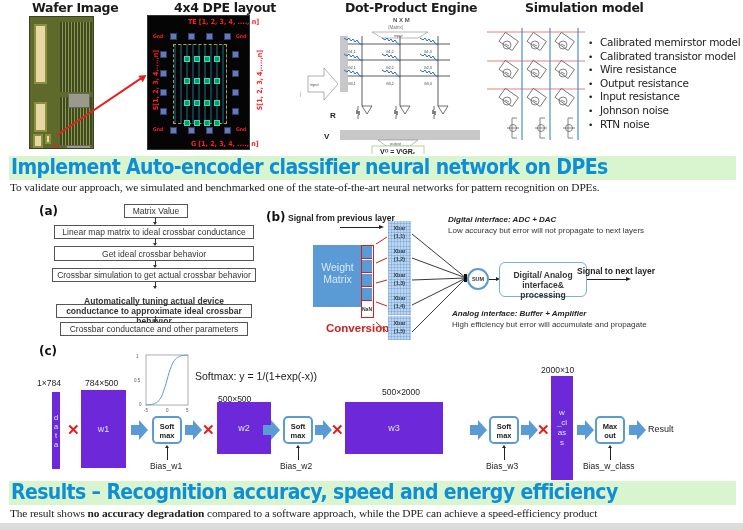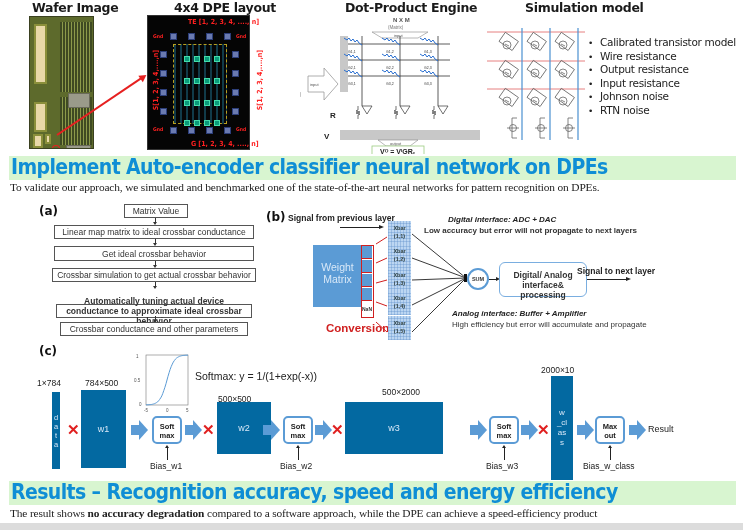--- a/index.html
+++ b/index.html
@@ -43,21 +43,21 @@
   .xbar { position: absolute; width: 23px; height: 24px; background-color: #bcd6f2; background-image: repeating-linear-gradient(0deg, rgba(90,140,200,0.35) 0 1px, transparent 1px 3px), repeating-linear-gradient(90deg, rgba(90,140,200,0.35) 0 1px, transparent 1px 3px); font-size: 5.5px; color: #344; text-align: center; line-height: 8px; padding-top: 3px; font-weight: bold; }
   .weight-matrix { position: absolute; left: 313px; top: 245px; width: 49px; height: 62px; background: #5b9bd5; color: #d8e8f8; font-size: 10.5px; text-align: center; line-height: 12px; padding-top: 16px; }
   .conv-col { position: absolute; left: 361px; top: 245px; width: 13px; height: 73px; border: 1.5px solid #d02020; }
   .conv-cell { position: absolute; left: 0; width: 10px; height: 13px; background: #5b9bd5; border-bottom: 1.5px solid #d02020; }
   .b-text { position: absolute; font-size: 8px; white-space: nowrap; color: #333; }
   .b-text.bold-it { font-weight: bold; font-style: italic; color: #222; }
   .sum-circle { position: absolute; left: 467px; top: 268px; width: 22px; height: 22px; border: 2px solid #5b9bd5; border-radius: 50%; background: #fff; font-size: 5.5px; font-weight: bold; text-align: center; line-height: 18px; color: #333; }
   .proc-box { position: absolute; left: 499px; top: 262px; width: 88px; height: 35px; border: 1.5px solid #7aaee0; border-radius: 6px; background: #fff; font-size: 8.5px; font-weight: bold; text-align: center; line-height: 10px; padding-top: 7px; color: #333; }
 
   
-  .blk { position: absolute; background: #0369a1; color: #d8e8f8; font-size: 9px; display: flex; align-items: center; justify-content: center; text-align: center; }
+  .blk { position: absolute; background: #6d28d9; color: #d8e8f8; font-size: 9px; display: flex; align-items: center; justify-content: center; text-align: center; }
   .dim-label { position: absolute; font-size: 8.5px; color: #222; white-space: nowrap; }
   .op-box { position: absolute; width: 30px; height: 28px; border: 2px solid #5b9bd5; border-radius: 5px; background: #fff; font-size: 7.5px; font-weight: bold; text-align: center; line-height: 9px; padding-top: 4px; color: #222; }
   .fat-arrow { position: absolute; width: 0; height: 0; }
   .fat-arrow .shaft { position: absolute; left: 0; top: 5px; width: 8px; height: 10px; background: #5b9bd5; }
   .fat-arrow .head { position: absolute; left: 8px; top: 0; border-top: 10px solid transparent; border-bottom: 10px solid transparent; border-left: 9px solid #5b9bd5; }
   .xmark { position: absolute; color: #e02020; font-size: 15px; font-weight: bold; line-height: 15px; }
   .bias { position: absolute; font-size: 8.5px; color: #222; white-space: nowrap; }
   .bias-arrow { position: absolute; width: 1px; height: 13px; background: #222; }
   .bias-arrow::before { content: ""; position: absolute; left: -2px; top: -2px; border-left: 2.5px solid transparent; border-right: 2.5px solid transparent; border-bottom: 3px solid #222; }
 </style>
@@ -250,20 +250,21 @@
         <line x1="48" y1="100" x2="60" y2="100"></line>
       </g>
       <g>
         <path d="M86 90 l-5 0 l0 20 l5 0"></path>
         <circle cx="82" cy="100" r="3.5"></circle>
         <line x1="76" y1="100" x2="88" y2="100"></line>
       </g>
     </g>
 </svg>
 <ul class="sim-list" id="sim-list">
+    <li>Calibrated memirstor model</li>
     <li>Calibrated transistor model</li>
     <li>Wire resistance</li>
     <li>Output resistance</li>
     <li>Input resistance</li>
     <li>Johnson noise</li>
     <li>RTN noise</li>
   </ul>
 
 <div class="section-header" style="top:156px;">
   <span>Implement Auto-encoder classifier neural network on DPEs</span>
@@ -325,21 +326,21 @@
 
 <div class="sum-circle">SUM</div>
 <div style="position:absolute;left:489px;top:279px;width:9px;height:1px;background:#222;"></div>
 <div style="position:absolute;left:496px;top:277px;border-left:4px solid #222;border-top:2px solid transparent;border-bottom:2px solid transparent;"></div>
 <div class="proc-box">Digital/ Analog interface&amp; processing</div>
 <div style="position:absolute;left:587px;top:279px;width:40px;height:1px;background:#222;"></div>
 <div style="position:absolute;left:626px;top:277px;border-left:5px solid #222;border-top:2.5px solid transparent;border-bottom:2.5px solid transparent;"></div>
 <div class="b-text" style="left:577px;top:266px;font-weight:bold;font-size:8.5px;color:#222;">Signal to next layer</div>
 
 <div class="b-text bold-it" style="left:448px;top:215px;">Digital interface: ADC + DAC</div>
-<div class="b-text" style="left:424px;top:226px;font-weight:bold;">Low accuracy but error will not propagate to next layers</div>
+<div class="b-text" style="left:448px;top:226px;">Low accuracy but error will not propagate to next layers</div>
 <div class="b-text bold-it" style="left:452px;top:309px;">Analog interface: Buffer + Amplifier</div>
 <div class="b-text" style="left:452px;top:320px;">High efficiency but error will accumulate and propagate</div>
 
 <div class="sub-label" style="left:39px;top:344px;">(c)</div>
 
 <svg style="position:absolute;left:133px;top:352px;width:60px;height:62px;" viewBox="0 0 60 62">
   <rect x="13" y="3" width="42" height="50" fill="#fff" stroke="#777" stroke-width="0.6"></rect>
   <path id="sigmoid-curve" fill="none" stroke="#5b9bd5" stroke-width="1" d="M13.0 52.9 L14.1 52.8 L15.1 52.8 L16.1 52.7 L17.2 52.6 L18.3 52.5 L19.3 52.3 L20.4 52.0 L21.4 51.7 L22.5 51.2 L23.5 50.6 L24.6 49.9 L25.6 48.8 L26.6 47.5 L27.7 45.9 L28.8 43.9 L29.8 41.4 L30.8 38.5 L31.9 35.3 L33.0 31.7 L34.0 28.0 L35.0 24.3 L36.1 20.7 L37.1 17.5 L38.2 14.6 L39.3 12.1 L40.3 10.1 L41.4 8.5 L42.4 7.2 L43.5 6.1 L44.5 5.4 L45.6 4.8 L46.6 4.3 L47.6 4.0 L48.7 3.7 L49.8 3.5 L50.8 3.4 L51.9 3.3 L52.9 3.2 L53.9 3.2 L55.0 3.1"></path>
   <text x="3" y="6" font-size="4.5" fill="#555" font-family="Liberation Sans, sans-serif">1</text>
   <text x="1" y="30" font-size="4.5" fill="#555" font-family="Liberation Sans, sans-serif">0.5</text>

